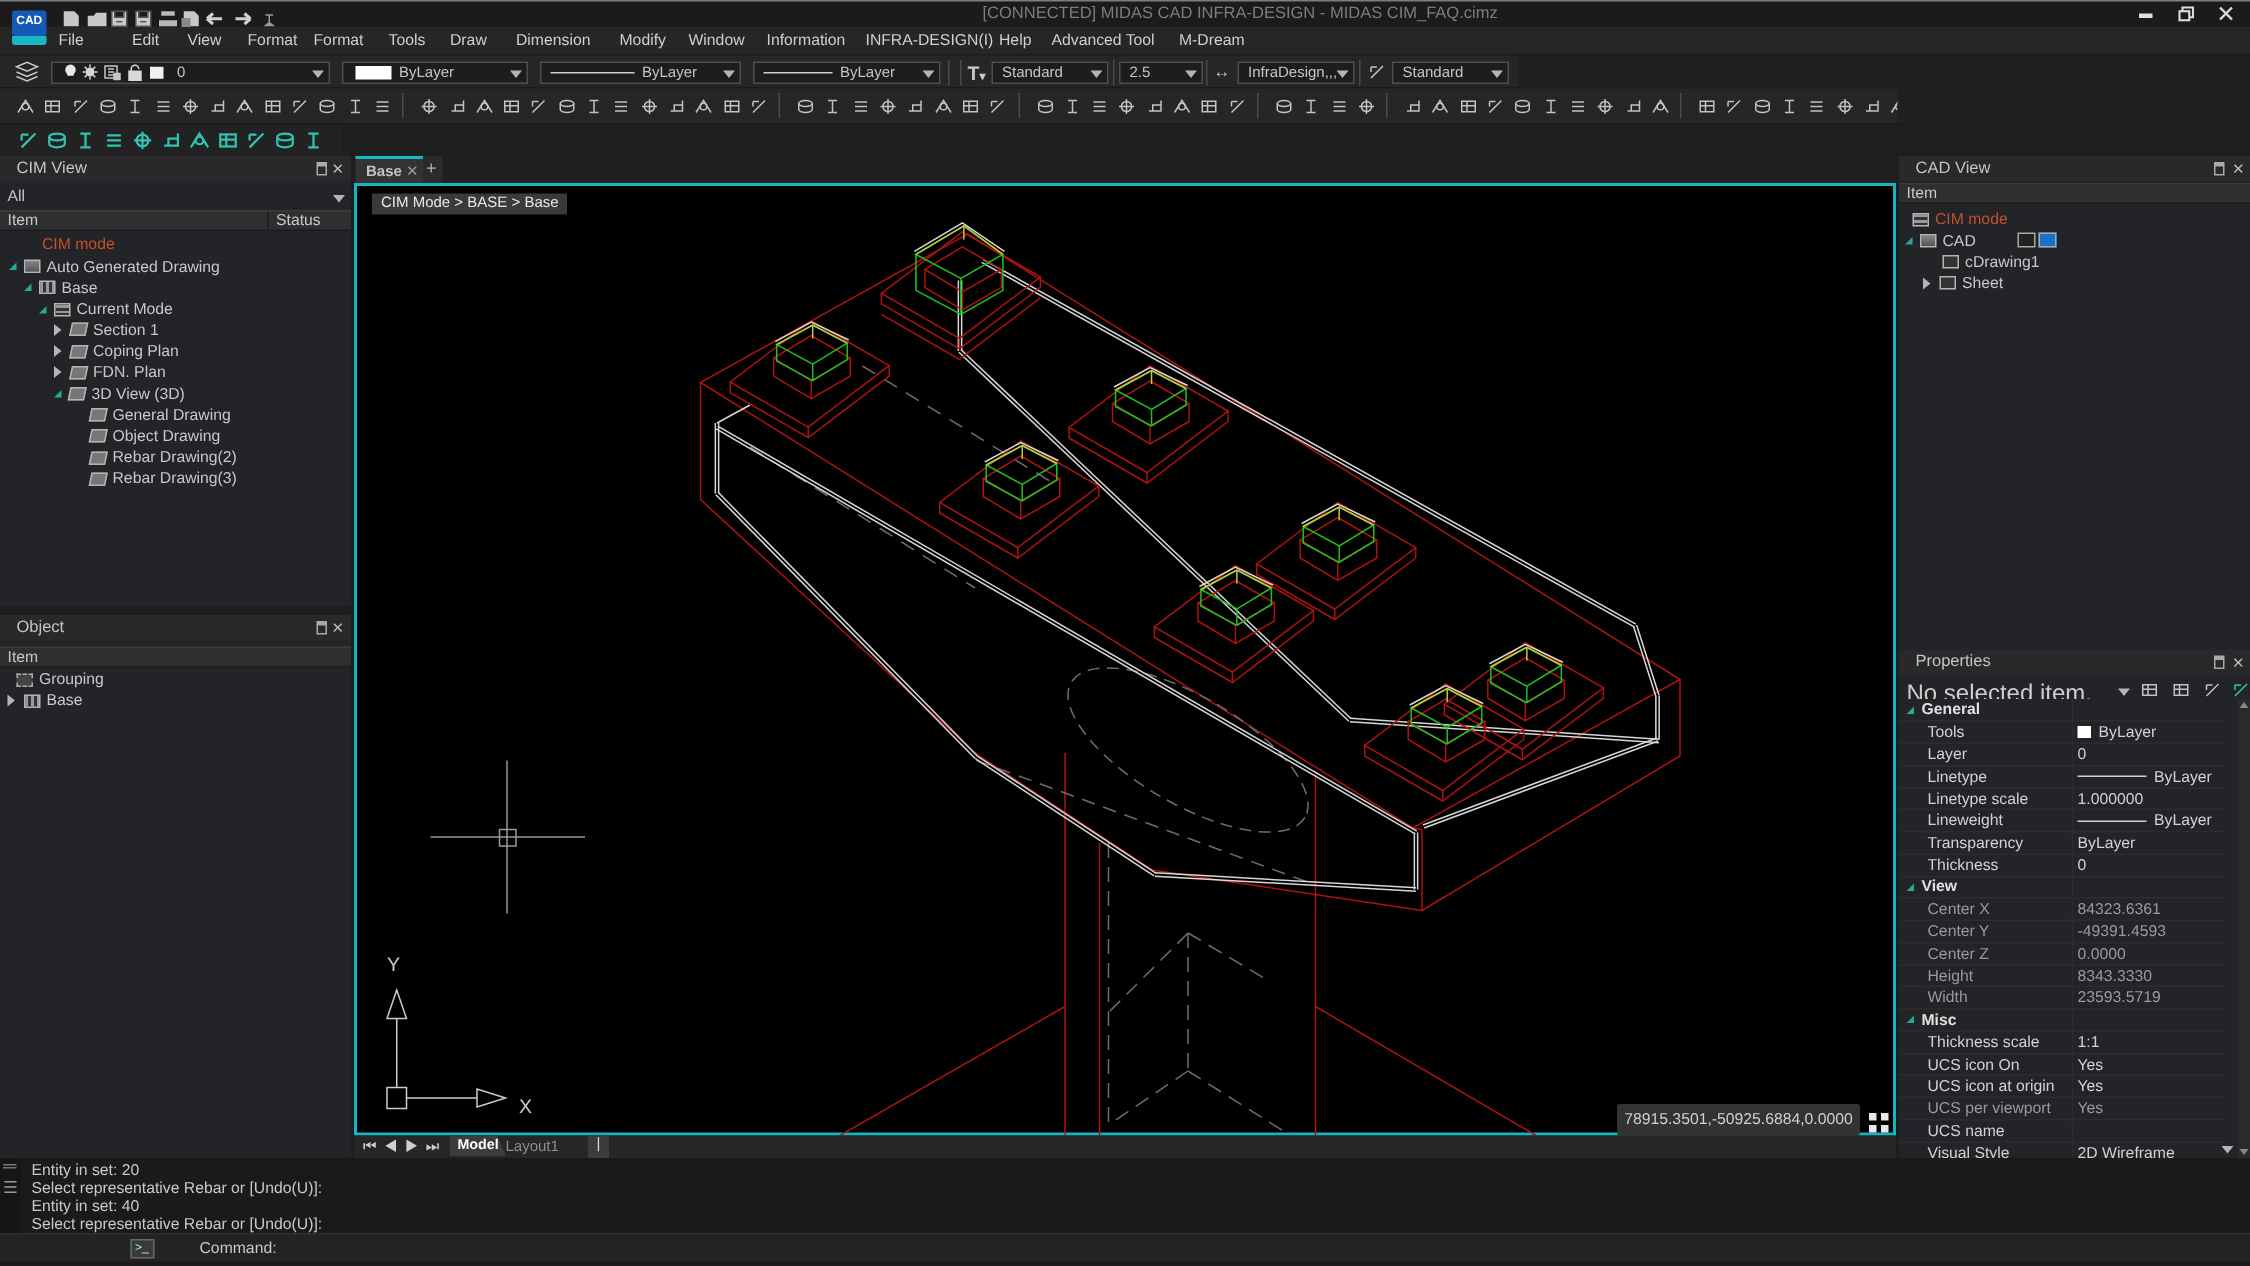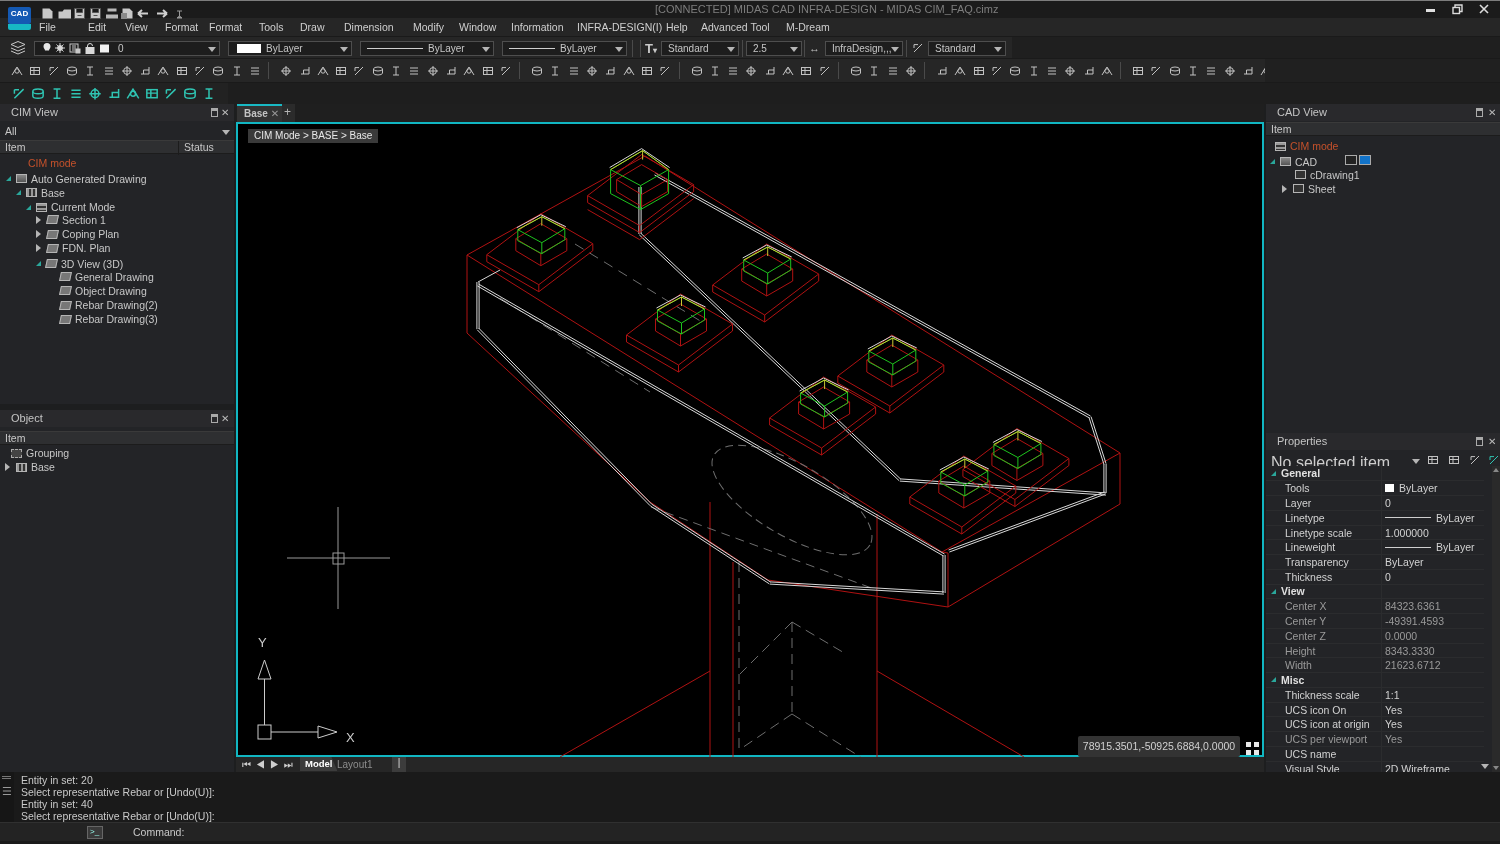--- a/index.html
+++ b/index.html
@@ -803,21 +803,21 @@
     <div class="prow" style="top:628.75px;color:#9a9a9a">
       <span class="pl">Center Z</span>
       <span class="pv">0.0000</span>
     </div>
     <div class="prow" style="top:643.5px;color:#9a9a9a">
       <span class="pl">Height</span>
       <span class="pv">8343.3330</span>
     </div>
     <div class="prow" style="top:658.25px;color:#9a9a9a">
       <span class="pl">Width</span>
-      <span class="pv">21623.6712</span>
+      <span class="pv">23593.5719</span>
     </div>
     <div class="prow sec" style="top:673.0px">
       <span class="tri" style="margin-left:5px"></span>
       <b>Misc</b>
     </div>
     <div class="prow" style="top:687.75px;color:#d2d2d2">
       <span class="pl">Thickness scale</span>
       <span class="pv">1:1</span>
     </div>
     <div class="prow" style="top:702.5px;color:#d2d2d2">

